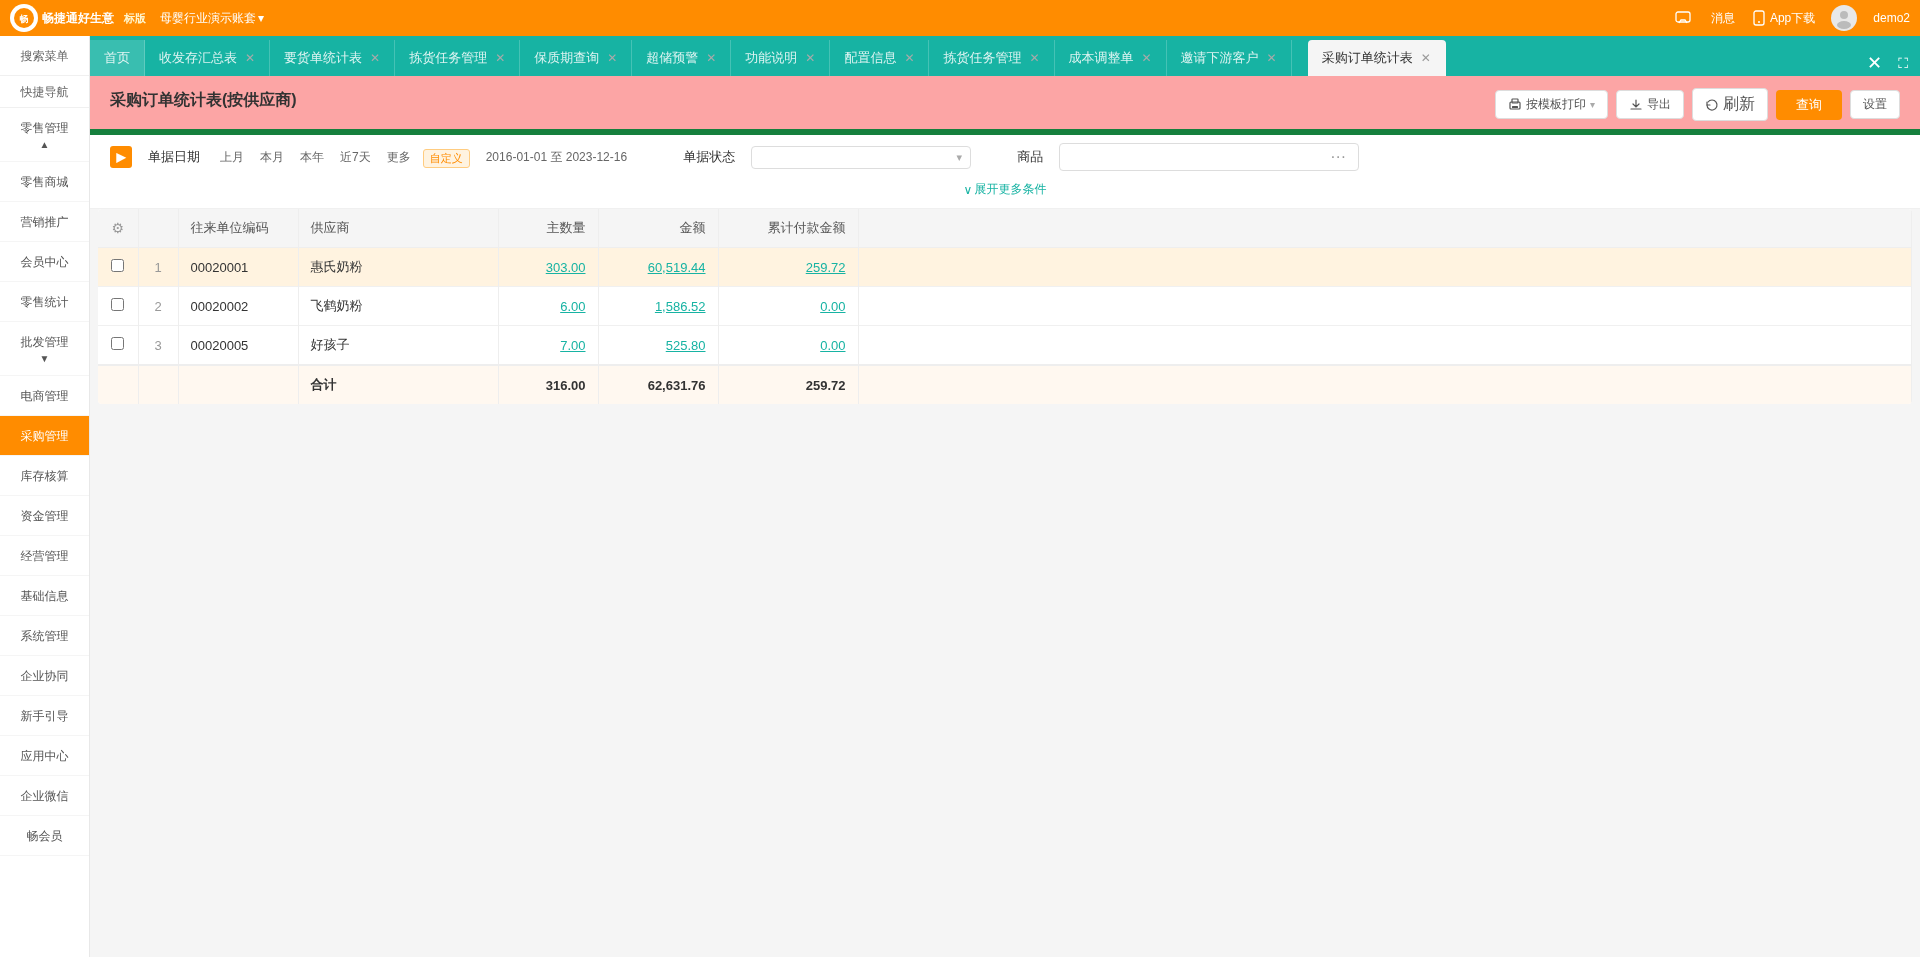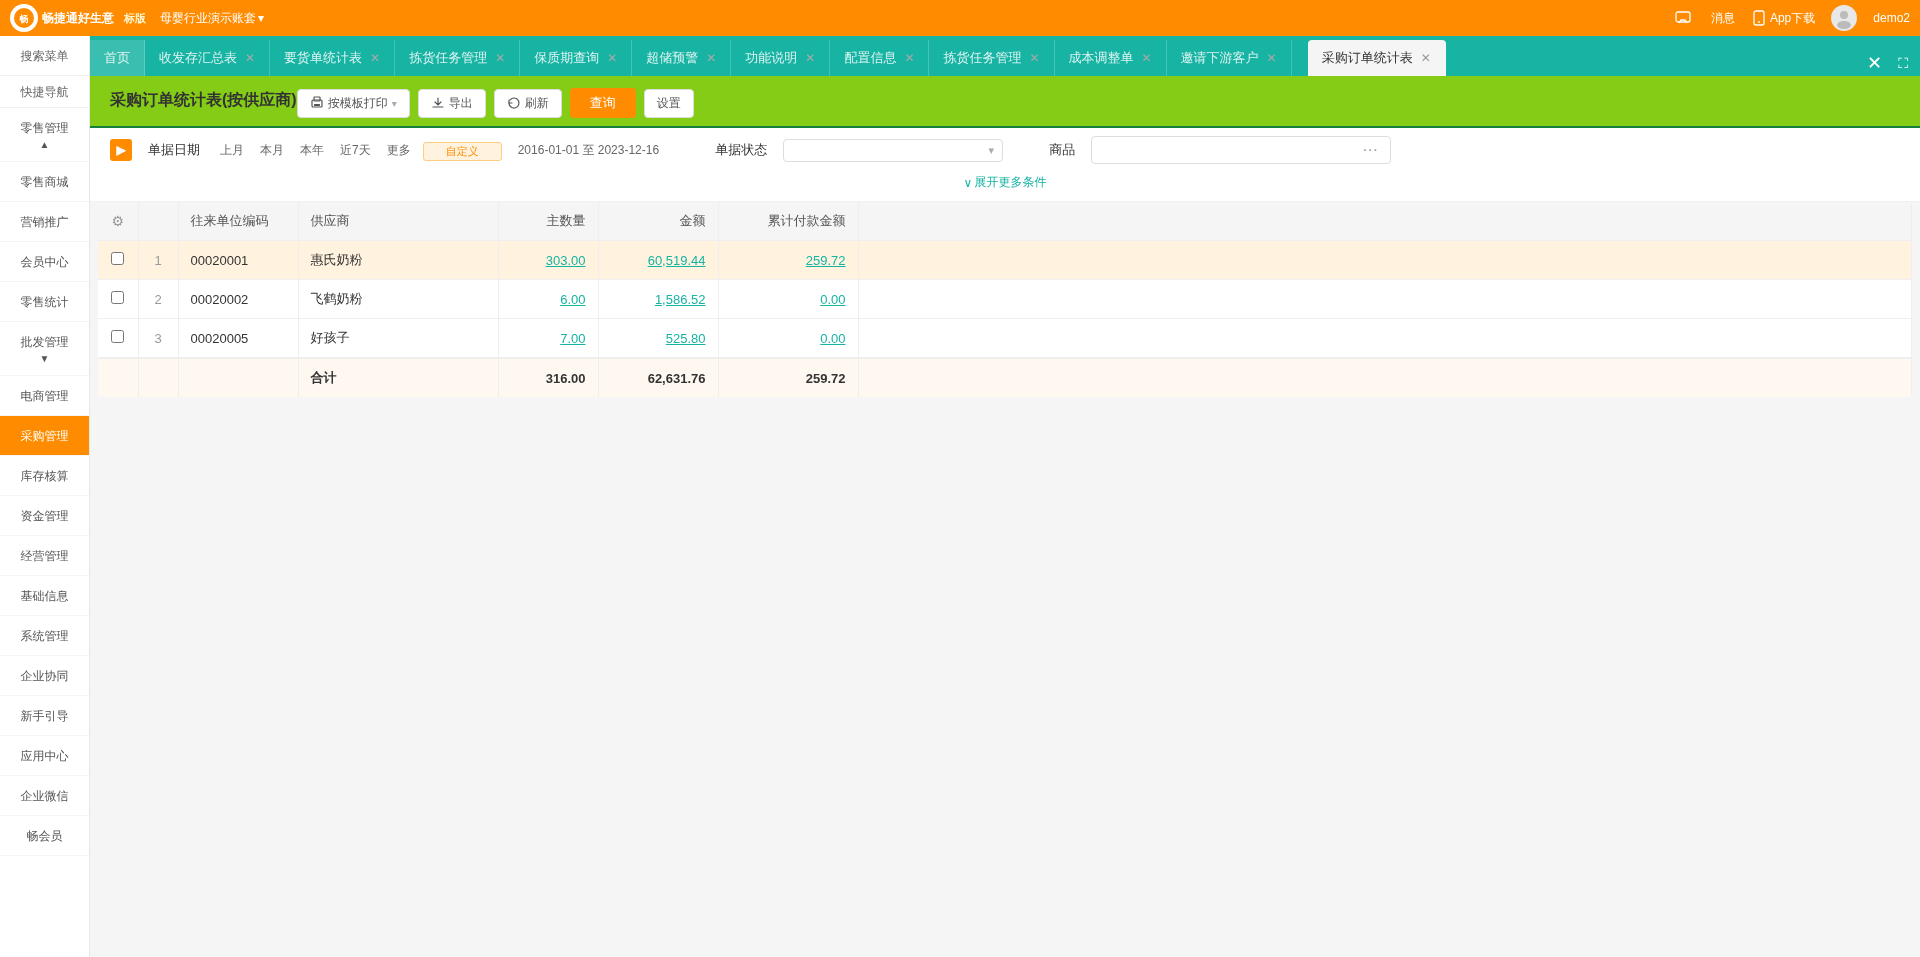--- a/index.html
+++ b/index.html
@@ -44,30 +44,30 @@
     .tab-item.active .close-x { color: #999; }
     #tab-bar-right { margin-left: auto; display: flex; align-items: center; padding: 0 8px; gap: 8px; }
     #tab-bar-right .tb-btn { color: #fff; font-size: 18px; cursor: pointer; padding: 2px 4px; }
 
     
     #page-content { flex: 1; background: #f5f5f5; overflow-y: auto; padding: 0; }
     .filter-row { display: flex; align-items: center; gap: 16px; flex-wrap: wrap; }
     .filter-label { font-size: 13px; color: #333; white-space: nowrap; }
     .date-shortcuts { display: flex; gap: 8px; align-items: flex-end; }
     .date-btn { font-size: 12px; color: #666; cursor: pointer; padding: 2px 4px; }
-    .custom-tag { background: #fff3e0; border: 1px solid #ffcc80; color: #ff8c00; font-size: 11px; padding: 1px 22px; border-radius: 3px; cursor: pointer; }
+    .custom-tag { background: #fff3e0; border: 1px solid #ffcc80; color: #ff8c00; font-size: 11px; padding: 1px 6px; border-radius: 3px; cursor: pointer; }
     .date-range { font-size: 12px; color: #666; }
     .filter-select { border: 1px solid #ddd; border-radius: 4px; padding: 4px 8px; font-size: 12px; color: #555; min-width: 180px; display: flex; align-items: center; justify-content: space-between; cursor: pointer; background: #fff; }
     .filter-select .arrow { color: #aaa; font-size: 11px; }
     .filter-dots { color: #999; cursor: pointer; font-size: 16px; padding: 0 4px; }
     .filter-expand { border: none; background: none; color: #17b3a3; font-size: 12px; cursor: pointer; display: flex; align-items: center; gap: 2px; }
     .filter-section { background: #fff; padding: 8px 20px 10px 20px; border-bottom: 1px solid #f0f0f0; }
     .btn-print { border: 1px solid #ddd; background: #fff; color: #555; font-size: 12px; padding: 5px 12px; border-radius: 4px; cursor: pointer; display: flex; align-items: center; gap: 4px; }
     .btn-export { border: 1px solid #ddd; background: #fff; color: #555; font-size: 12px; padding: 5px 12px; border-radius: 4px; cursor: pointer; display: flex; align-items: center; gap: 4px; }
-    .btn-refresh { border: 1px solid #ddd; background: #fff; color: #555; font-size: 12px; padding: 5px 12px; border-radius: 4px; cursor: pointer; display: flex; align-items: center; gap: 4px; }
+    .btn-refresh { border: 1px solid #ddd; background: #fff; color: #555; font-size: 16px; padding: 5px 12px; border-radius: 4px; cursor: pointer; display: flex; align-items: center; gap: 4px; }
     .btn-query { background: #ff8c00; color: #fff; font-size: 13px; padding: 6px 20px; border-radius: 4px; cursor: pointer; border: none; font-family: Liberation Mono, monospace; }
     .btn-settings { border: 1px solid #ddd; background: #fff; color: #555; font-size: 12px; padding: 5px 12px; border-radius: 4px; cursor: pointer; }
 
     
     .table-wrapper { background: #fff; margin: 0 8px 8px 8px; border-radius: 4px; overflow: hidden; }
     table { width: 100%; border-collapse: collapse; font-size: 13px; }
     thead tr { background: #f5f5f5; }
     thead th { padding: 10px 12px; text-align: left; font-weight: normal; color: #555; border-bottom: 1px solid #eee; border-right: 1px solid #eee; white-space: nowrap; }
     thead th.right { text-align: right; }
     tbody tr { border-bottom: 1px solid #f0f0f0; }
@@ -251,21 +251,21 @@
         <span class="close-x">✕</span>
       </div>
       <div id="tab-bar-right">
         <span class="tb-btn" title="关闭">✕</span>
         <span class="tb-btn" title="全屏" style="font-size:14px;">⛶</span>
       </div>
     </div>
 
     <div id="page-content">
 
-      <div style="background:#84cc16; padding:12px 20px 8px 20px; display:flex; align-items:flex-start; border-bottom:2px solid #15803d;">
+      <div style="background:#fca5a5; padding:12px 20px 8px 20px; display:flex; align-items:flex-start; justify-content:space-between; border-bottom:6px solid #15803d;">
         <div style="font-size:16px;font-weight:bold;color:#333;padding-top:2px;">采购订单统计表(按供应商)</div>
         <div style="display:flex;gap:8px;align-items:center;">
           <button class="btn-print">
             <svg width="14" height="14" viewBox="0 0 14 14" fill="none">
                 <rect x="2" y="4" width="10" height="7" rx="1" stroke="#555" stroke-width="1.2"></rect>
                 <rect x="4" y="1" width="6" height="4" rx="0.5" stroke="#555" stroke-width="1.2"></rect>
                 <rect x="4" y="8" width="6" height="2" rx="0.5" fill="#555"></rect>
               </svg>
             <span>按模板打印</span>
             <span style="font-size:10px;color:#aaa;">▾</span>

